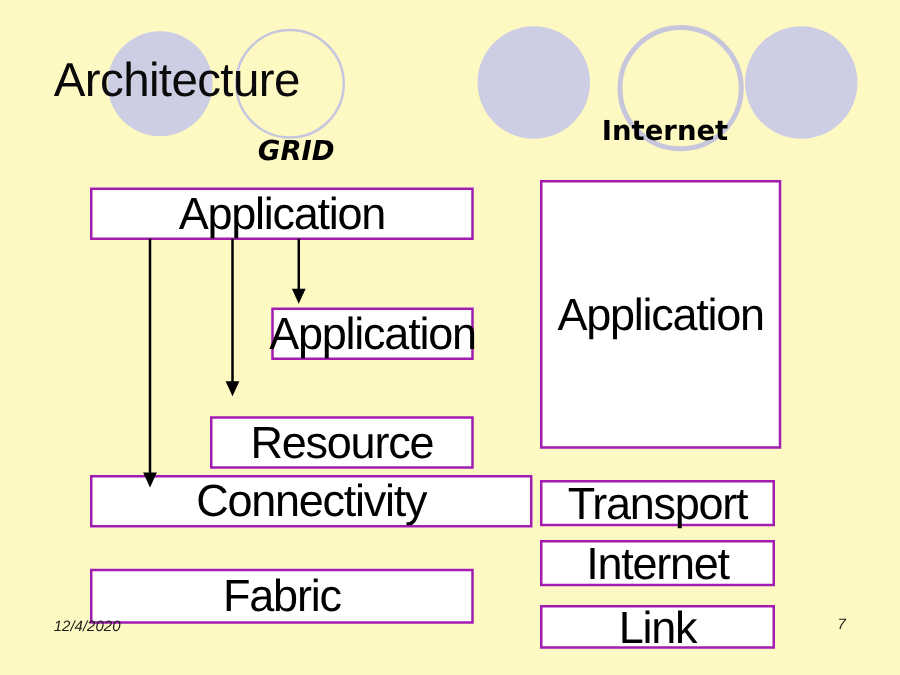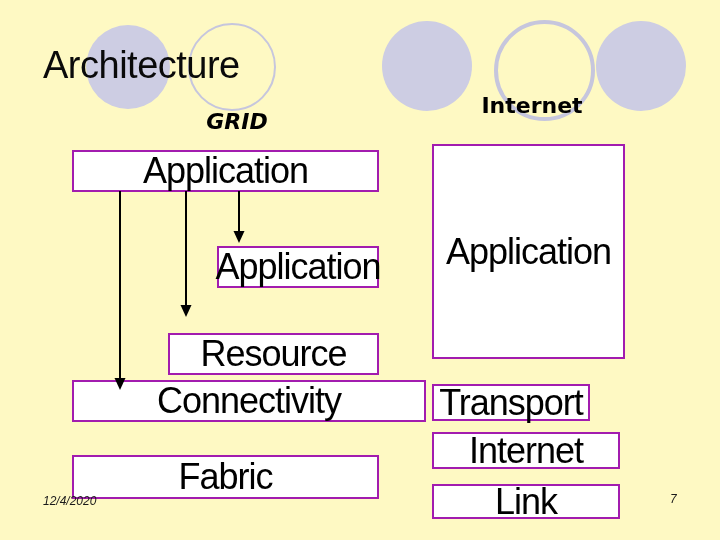--- a/index.html
+++ b/index.html
@@ -36,21 +36,21 @@
     font-size:36px; letter-spacing:-1px; white-space:nowrap;text-align:center;
   }
   
   #box-grid-application  { left:72px;  top:150px; width:307px; height:42px; }
   #box-grid-collective   { left:217px; top:246px; width:162px; height:42px; }
   #box-grid-resource     { left:168px; top:318px; width:211px; height:42px;margin-top:15px; }
   #box-grid-connectivity { left:72px;  top:380px; width:354px; height:42px; }
   #box-grid-fabric       { left:72px;  top:455px; width:307px; height:44px; }
   
   #box-inet-application  { left:432px; top:144px; width:193px; height:215px; }
-  #box-inet-transport    { left:432px; top:384px; width:158px; height:37px; }
+  #box-inet-transport    { left:432px; top:384px; width:188px; height:37px; }
   #box-inet-internet     { left:432px; top:432px; width:188px; height:37px; }
   #box-inet-link         { left:432px; top:467px; width:188px; height:35px;margin-top:17px; }
 
   .arrow-layer { position:absolute; left:0; top:0; z-index:4; pointer-events:none; }
 
   .footer-text { position:absolute; z-index:5; font-size:12px; color:#1a1a1a;font-style:italic; }
   #footer-date { left:43px;  top:494px; }
   #footer-page { left:670px; top:492px; }
 </style>
 </head>

